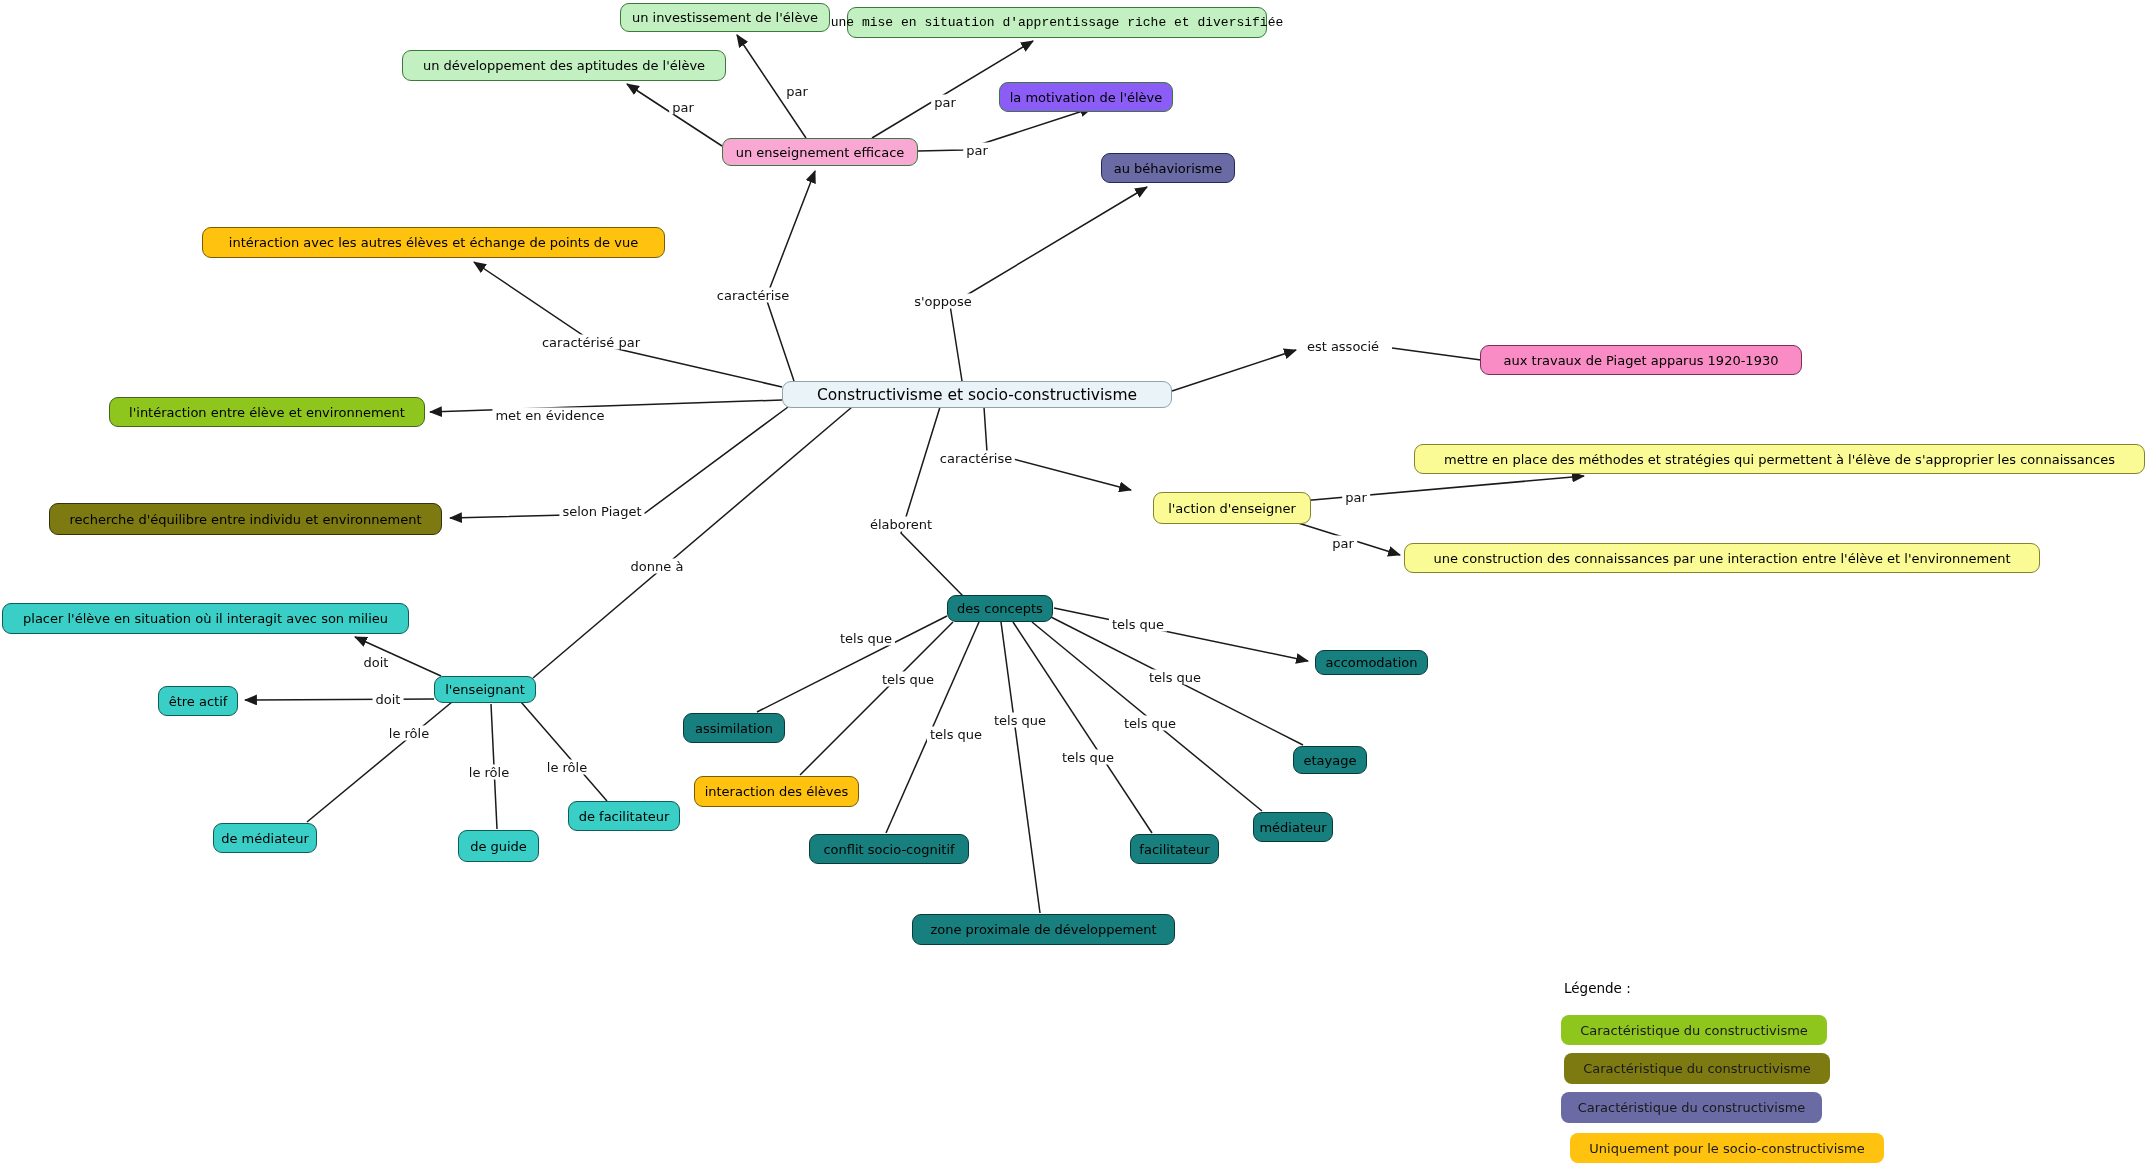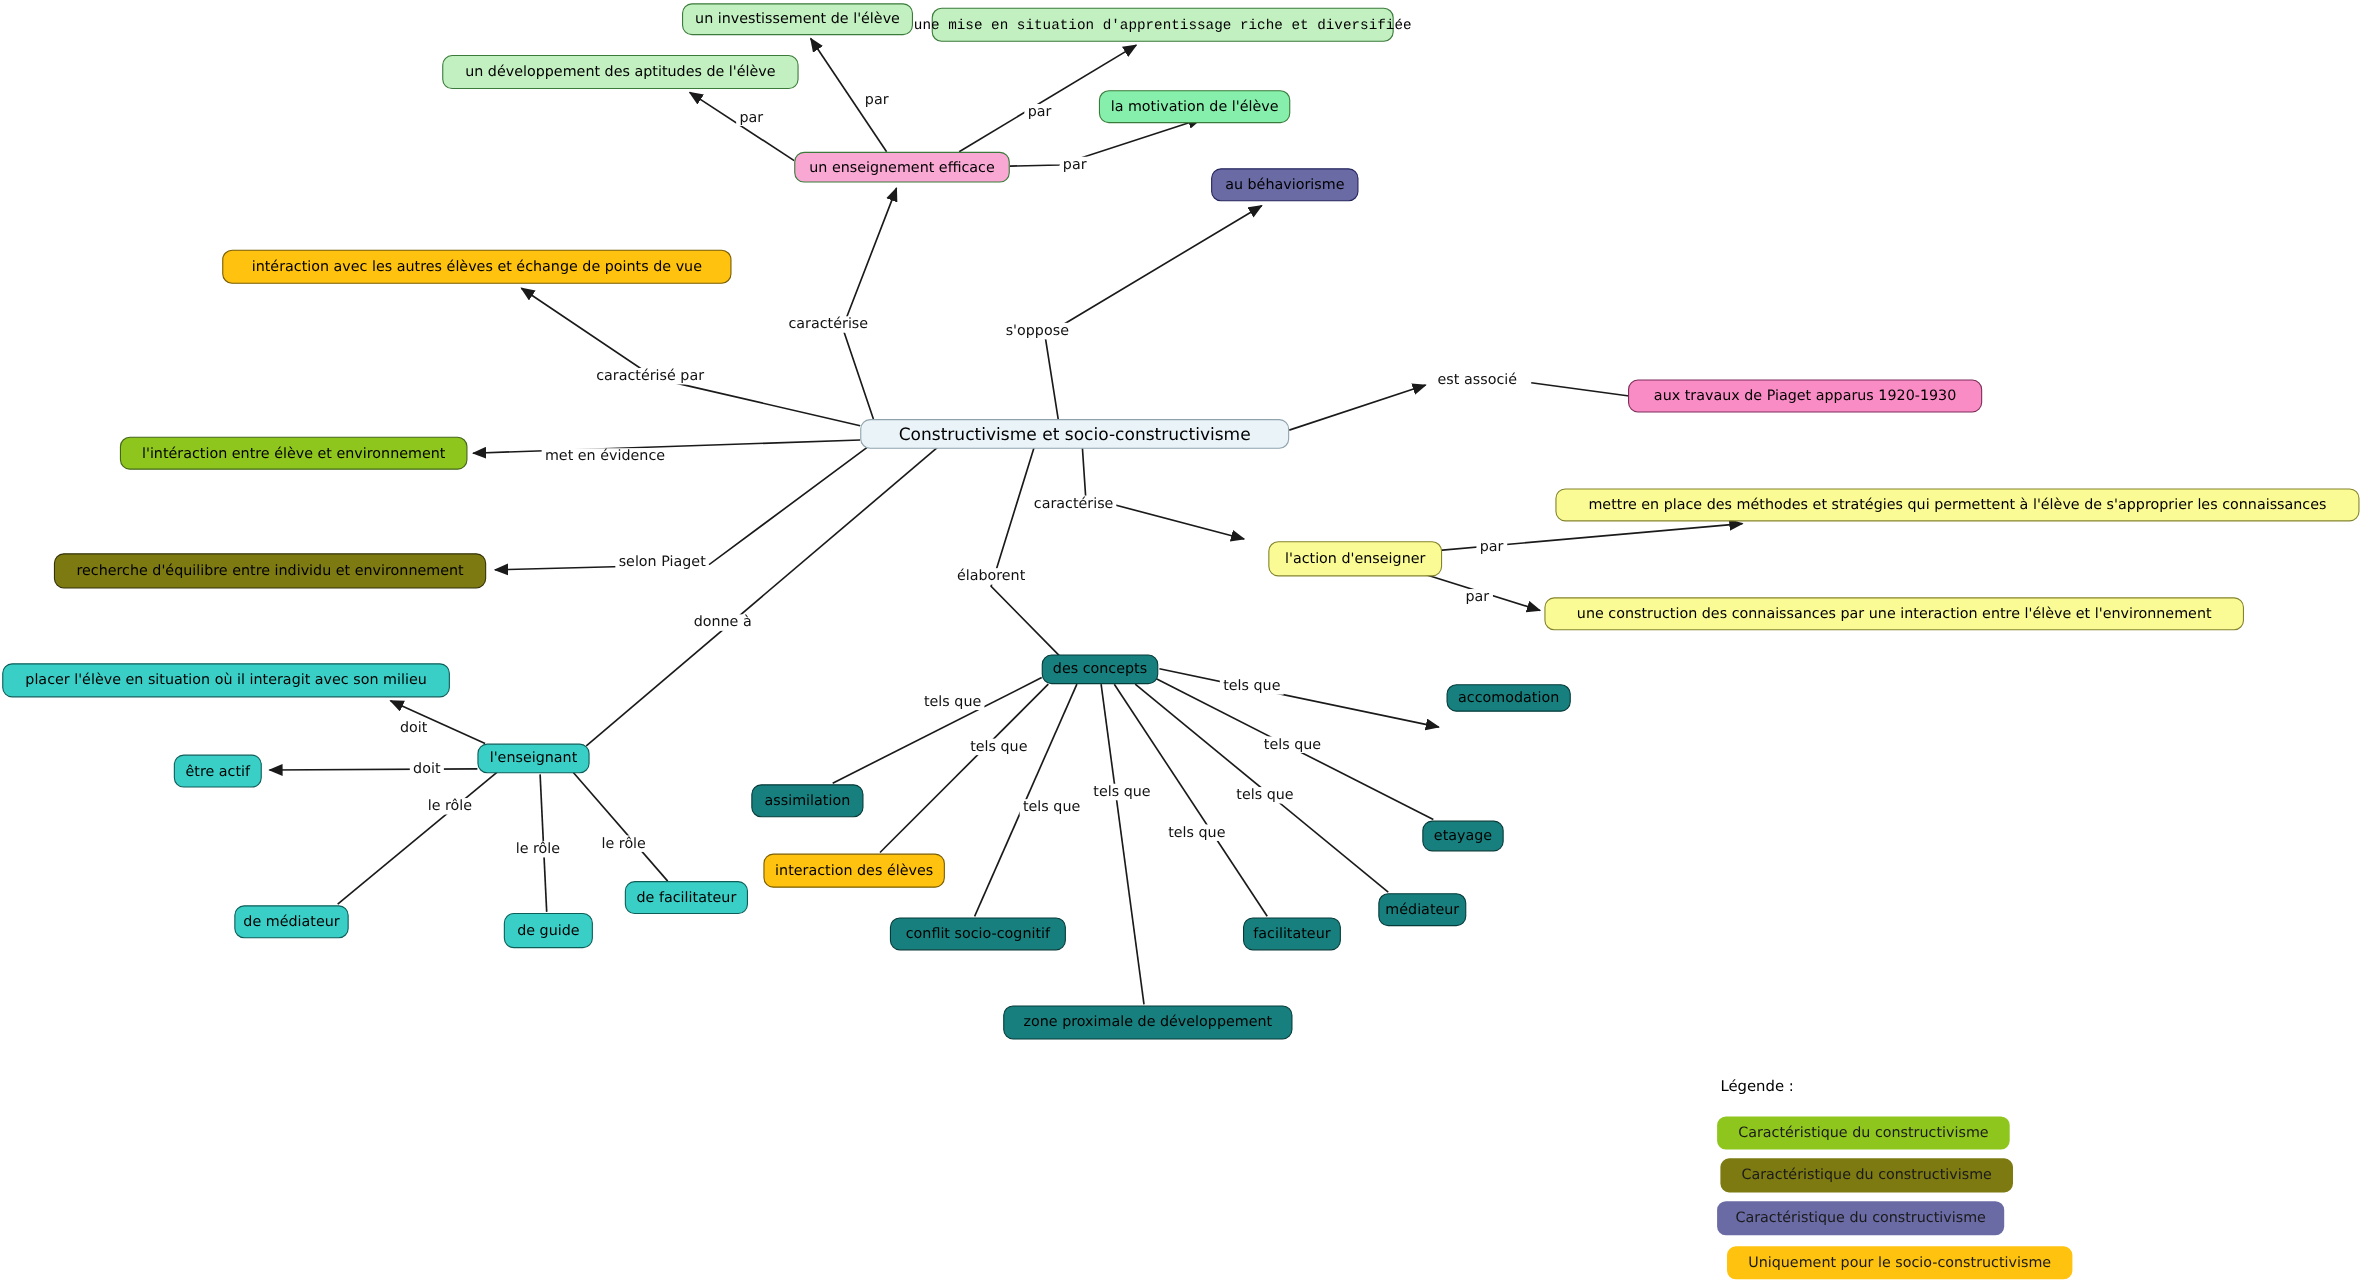--- a/index.html
+++ b/index.html
@@ -83,21 +83,21 @@
         <polyline points="1032,622 1262,811" fill="none" stroke="#1a1a1a" stroke-width="1.5"></polyline>
         <polyline points="1049,616 1303,745" fill="none" stroke="#1a1a1a" stroke-width="1.5"></polyline>
         <polyline points="1054,608 1308,661" fill="none" stroke="#1a1a1a" stroke-width="1.5" marker-end="url(#arr)"></polyline>
       </g>
   </svg>
 
   <div class="legend-title" style="left: 1564px; top: 980px;">Légende :</div>
 <div class="node" style="left: 620px; top: 3px; width: 210px; height: 29px; background: rgb(194, 240, 192); border: 1px solid rgb(58, 122, 58);">un investissement de l'élève</div>
     <div class="node" style="left: 847px; top: 7px; width: 420px; height: 31px; background: rgb(194, 240, 192); border: 1px solid rgb(58, 122, 58); font-family: Liberation Mono, monospace;">une mise en situation d'apprentissage riche et diversifiée</div>
     <div class="node" style="left: 402px; top: 50px; width: 324px; height: 31px; background: rgb(194, 240, 192); border: 1px solid rgb(58, 122, 58);">un développement des aptitudes de l'élève</div>
-    <div class="node" style="left: 999px; top: 82px; width: 174px; height: 30px; background: #86efac; border: 1px solid rgb(58, 122, 58);">la motivation de l'élève</div>
+    <div class="node" style="left: 999px; top: 82px; width: 174px; height: 30px; background: #8b5cf6; border: 1px solid rgb(58, 122, 58);">la motivation de l'élève</div>
     <div class="node" style="left: 722px; top: 138px; width: 196px; height: 28px; background: #f9a8d4; border: 1px solid rgb(58, 122, 58);">un enseignement efficace</div>
     <div class="node" style="left: 1101px; top: 153px; width: 134px; height: 30px; background: rgb(106, 106, 165); border: 1px solid rgb(38, 38, 94);">au béhaviorisme</div>
     <div class="node" style="left: 202px; top: 227px; width: 463px; height: 31px; background: rgb(255, 194, 14); border: 1px solid rgb(122, 92, 0);">intéraction avec les autres élèves et échange de points de vue</div>
     <div class="node" style="left: 782px; top: 381px; width: 390px; height: 27px; background: rgb(234, 243, 248); border: 1px solid rgb(143, 163, 173); font-size: 15.5px;">Constructivisme et socio-constructivisme</div>
     <div class="node" style="left: 1480px; top: 345px; width: 322px; height: 30px; background: rgb(249, 140, 196); border: 1px solid rgb(125, 45, 90);">aux travaux de Piaget apparus 1920-1930</div>
     <div class="node" style="left: 1414px; top: 444px; width: 731px; height: 30px; background: rgb(251, 251, 150); border: 1px solid rgb(132, 132, 44);">mettre en place des méthodes et stratégies qui permettent à l'élève de s'approprier les connaissances</div>
     <div class="node" style="left: 1143px; top: 492px; width: 158px; height: 32px; background: rgb(251, 251, 150); border: 1px solid rgb(132, 132, 44); margin-left: 10px;">l'action d'enseigner</div>
     <div class="node" style="left: 1404px; top: 543px; width: 636px; height: 30px; background: rgb(251, 251, 150); border: 1px solid rgb(132, 132, 44);">une construction des connaissances par une interaction entre l'élève et l'environnement</div>
     <div class="node" style="left: 109px; top: 397px; width: 316px; height: 30px; background: rgb(143, 198, 30); border: 1px solid rgb(68, 102, 26);">l'intéraction entre élève et environnement</div>
     <div class="node" style="left: 49px; top: 503px; width: 393px; height: 32px; background: rgb(125, 122, 18); border: 1px solid rgb(51, 50, 10);">recherche d'équilibre entre individu et environnement</div>
@@ -108,21 +108,21 @@
     <div class="node" style="left: 458px; top: 830px; width: 81px; height: 32px; background: rgb(58, 207, 198); border: 1px solid rgb(13, 93, 88);">de guide</div>
     <div class="node" style="left: 568px; top: 801px; width: 112px; height: 30px; background: rgb(58, 207, 198); border: 1px solid rgb(13, 93, 88);">de facilitateur</div>
     <div class="node" style="left: 947px; top: 595px; width: 106px; height: 27px; background: rgb(23, 128, 126); border: 1px solid rgb(6, 59, 58);">des concepts</div>
     <div class="node" style="left: 683px; top: 713px; width: 102px; height: 30px; background: rgb(23, 128, 126); border: 1px solid rgb(6, 59, 58);">assimilation</div>
     <div class="node" style="left: 694px; top: 776px; width: 165px; height: 31px; background: rgb(255, 194, 14); border: 1px solid rgb(122, 92, 0);">interaction des élèves</div>
     <div class="node" style="left: 809px; top: 834px; width: 160px; height: 30px; background: rgb(23, 128, 126); border: 1px solid rgb(6, 59, 58);">conflit socio-cognitif</div>
     <div class="node" style="left: 912px; top: 914px; width: 263px; height: 31px; background: rgb(23, 128, 126); border: 1px solid rgb(6, 59, 58);">zone proximale de développement</div>
     <div class="node" style="left: 1130px; top: 834px; width: 89px; height: 30px; background: rgb(23, 128, 126); border: 1px solid rgb(6, 59, 58);">facilitateur</div>
     <div class="node" style="left: 1253px; top: 812px; width: 80px; height: 30px; background: rgb(23, 128, 126); border: 1px solid rgb(6, 59, 58);">médiateur</div>
     <div class="node" style="left: 1293px; top: 746px; width: 74px; height: 28px; background: rgb(23, 128, 126); border: 1px solid rgb(6, 59, 58);">etayage</div>
-    <div class="node" style="left: 1315px; top: 622px; width: 113px; height: 25px; background: rgb(23, 128, 126); border: 1px solid rgb(6, 59, 58);">accomodation</div>
+    <div class="node" style="left: 1315px; top: 650px; width: 113px; height: 25px; background: rgb(23, 128, 126); border: 1px solid rgb(6, 59, 58);">accomodation</div>
     <div class="link-label" style="left: 683px; top: 107px;">par</div>
     <div class="link-label" style="left: 797px; top: 91px;">par</div>
     <div class="link-label" style="left: 945px; top: 102px;">par</div>
     <div class="link-label" style="left: 977px; top: 150px;">par</div>
     <div class="link-label" style="left: 753px; top: 295px;">caractérise</div>
     <div class="link-label" style="left: 943px; top: 301px;">s'oppose</div>
     <div class="link-label" style="left: 591px; top: 342px;">caractérisé par</div>
     <div class="link-label" style="left: 1343px; top: 346px;">est associé</div>
     <div class="link-label" style="left: 550px; top: 415px;">met en évidence</div>
     <div class="link-label" style="left: 602px; top: 511px;">selon Piaget</div>

